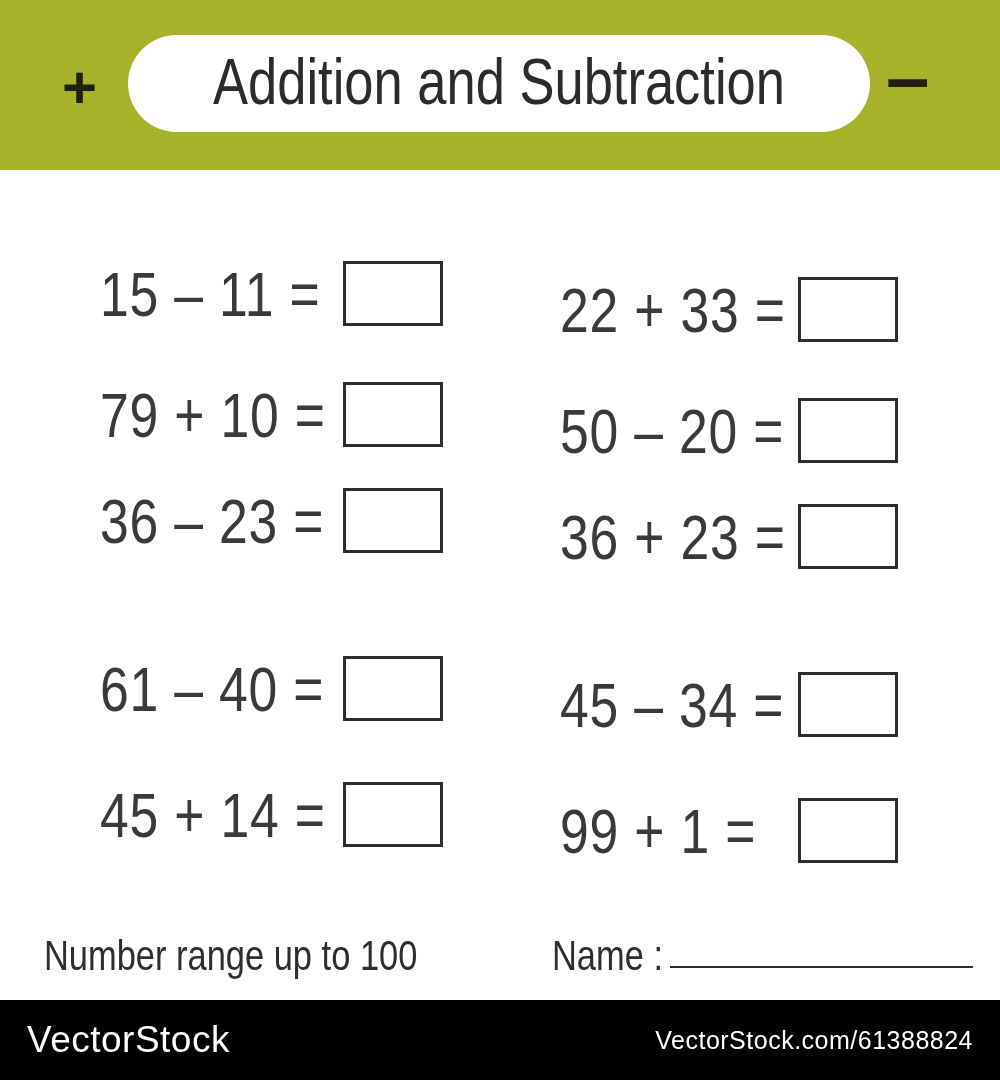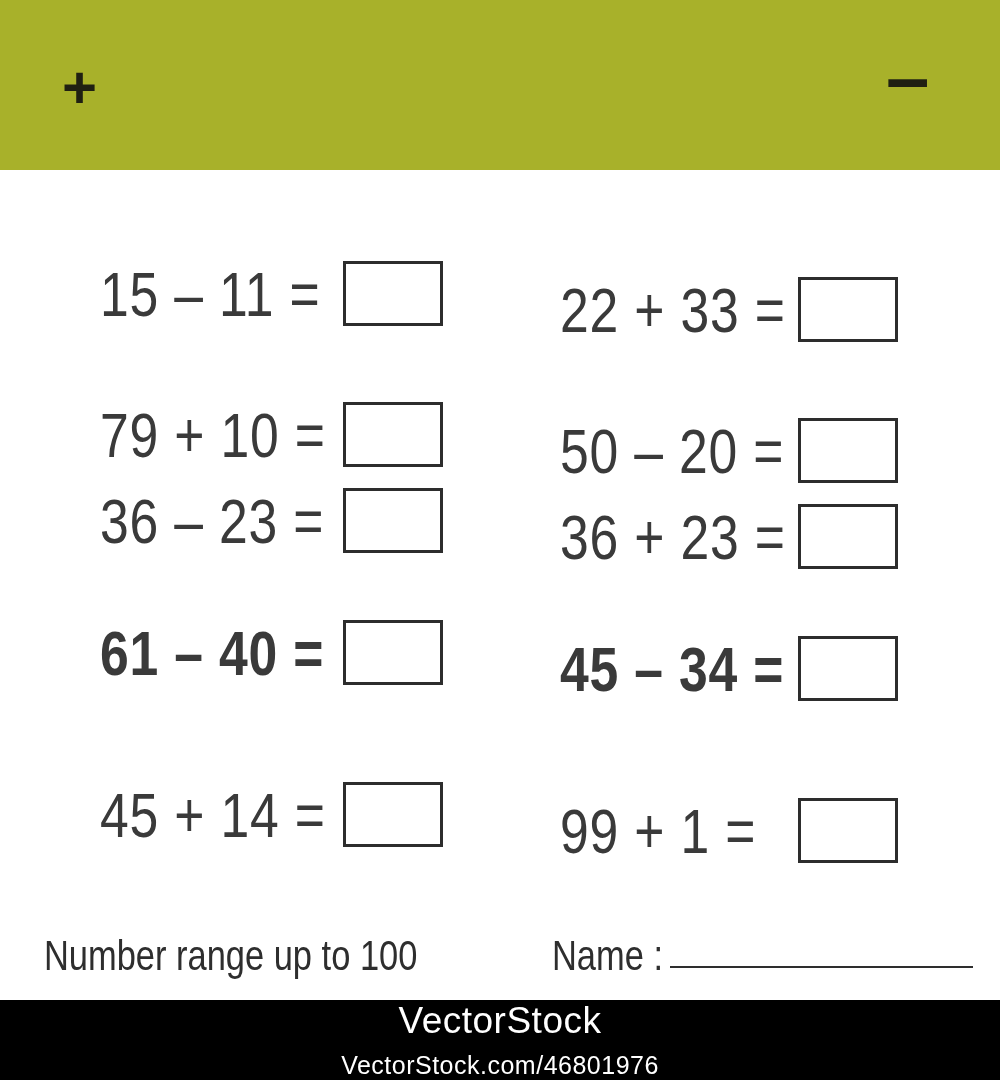--- a/index.html
+++ b/index.html
@@ -73,23 +73,23 @@
     letter-spacing: 1px;
   }
   .answer-box {
     position: absolute;
     right: 0; top: 0;
     width: 100px; height: 65px;
     border: 3px solid #2d2d2d;
     background: #ffffff;
   }
   .r1 { top: 261px; }
-  .r2 { top: 402px; }
+  .r2 { top: 382px; }
   .r3 { top: 488px; }
-  .r4 { top: 620px; font-weight: bold; }
+  .r4 { top: 656px; }
   .r5 { top: 782px; }
 
   
   .range-label, .name-label {
     position: absolute;
     font-size: 42px;
     line-height: 44px;
     color: #2e2e2e;
     white-space: nowrap;
     transform: scaleX(0.82);
@@ -107,40 +107,42 @@
   
   .footer-bar {
     position: absolute;
     left: 0; top: 1000px;
     width: 1000px; height: 80px;
     background: #000000;
     display: flex;
     align-items: center;
     justify-content: space-between;
     padding: 0 27px;
-    flex-direction: column;
   }
   .brand {
     color: #ffffff;
     font-size: 37px;
     letter-spacing: 0.5px;
   }
   .stock-url {
     color: #ffffff;
     font-size: 25px;
     letter-spacing: 0.5px;
   }
 </style>
 </head>
 <body>
 
 <div>
 
   <div class="banner">
     <span class="op-symbol plus">+</span>
+    <div class="title-pill">
+      <span class="title-text">Addition and Subtraction</span>
+    </div>
     <span class="op-symbol minus">–</span>
   </div>
 
   <div class="prob-row col-left r1">
     <span class="expr">15 – 11 =</span>
     <span class="answer-box"></span>
   </div>
   <div class="prob-row col-left r2">
     <span class="expr">79 + 10 =</span>
     <span class="answer-box"></span>
@@ -178,16 +180,16 @@
     <span class="expr">99 + 1 =</span>
     <span class="answer-box"></span>
   </div>
 
   <span class="range-label">Number range up to 100</span>
   <span class="name-label">Name :</span>
   <div class="name-line"></div>
 
   <div class="footer-bar">
     <span class="brand">VectorStock</span>
-    <span class="stock-url">VectorStock.com/46801976</span>
+    <span class="stock-url">VectorStock.com/61388824</span>
   </div>
 
 </div>
 
 </body></html>

